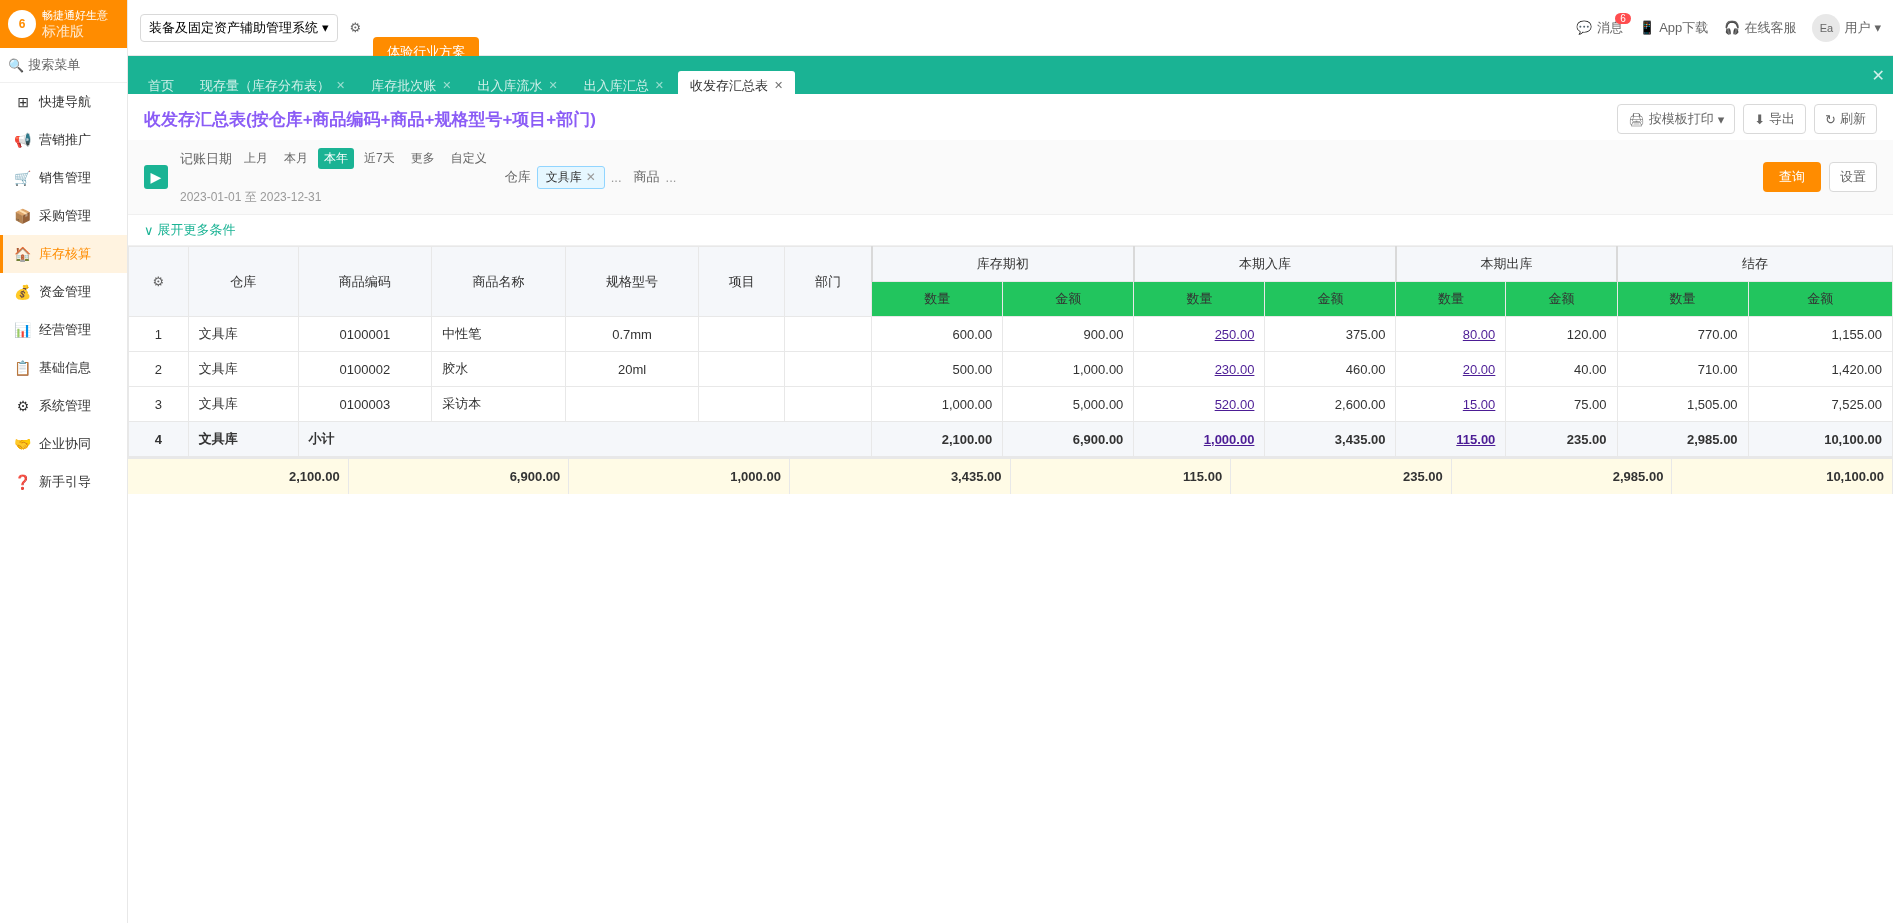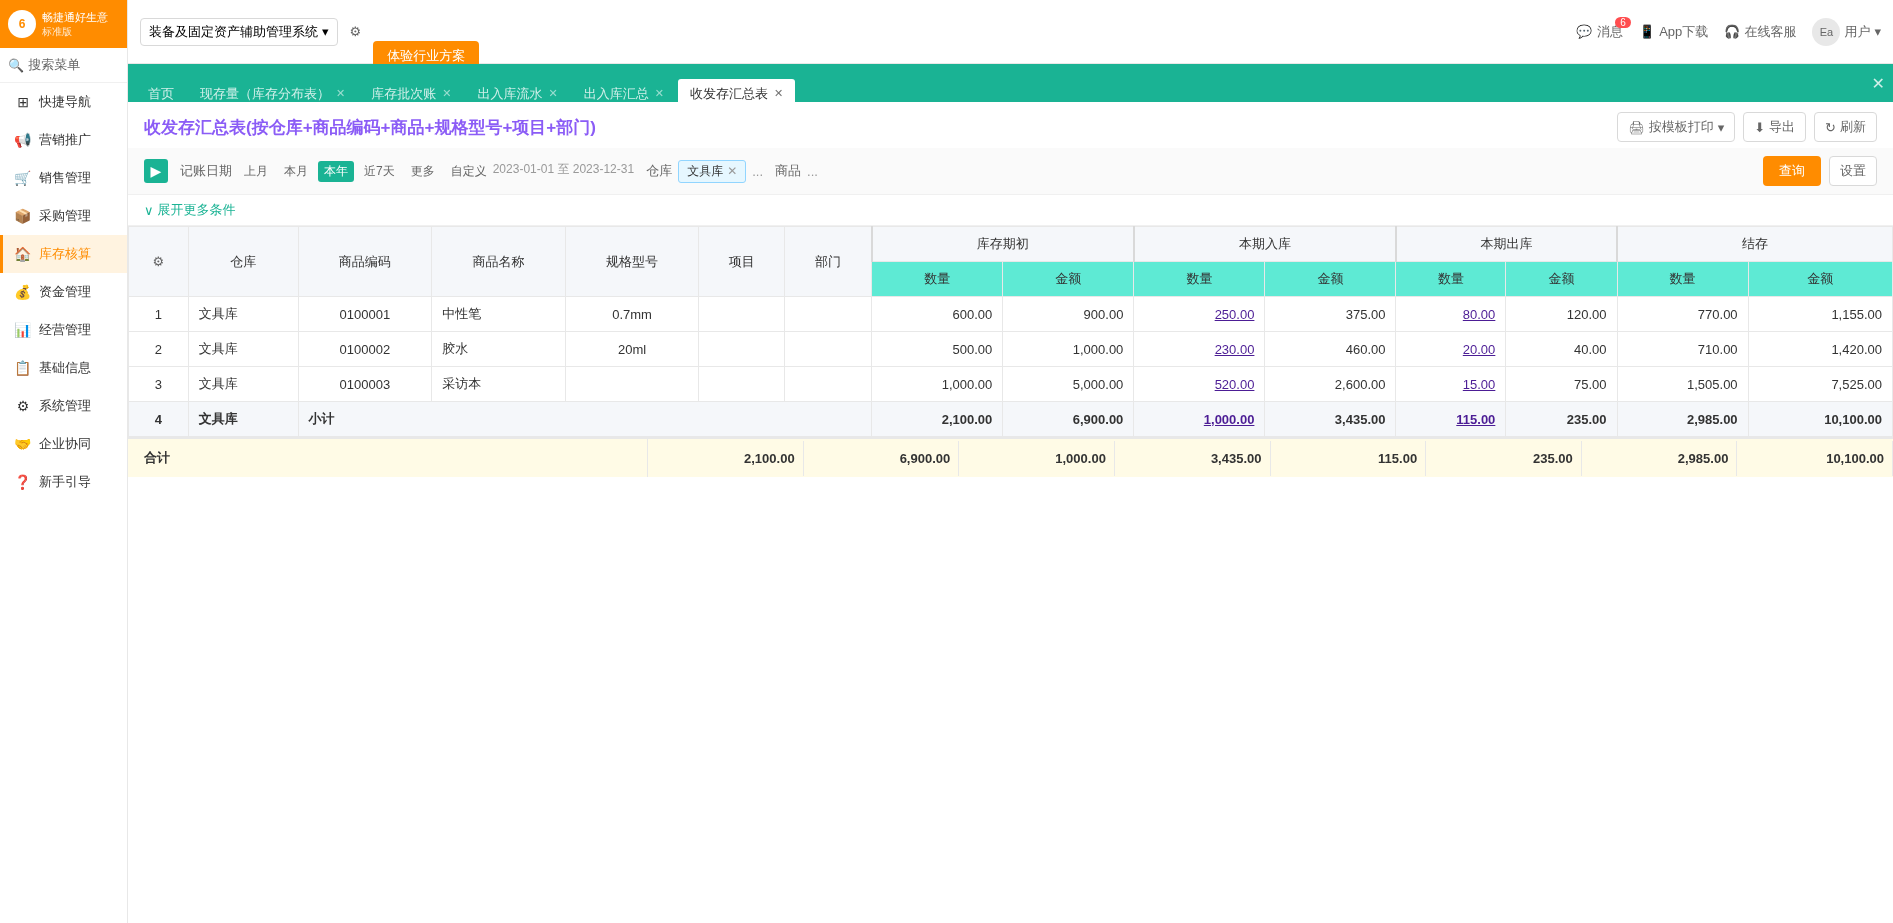--- a/index.html
+++ b/index.html
@@ -13,21 +13,21 @@
     .sidebar-search { padding: 8px; border-bottom: 1px solid #f0f0f0; display: flex; align-items: center; gap: 4px; cursor: pointer; color: #666; }
     .sidebar-nav { flex: 1; overflow-y: auto; }
     .nav-item { display: flex; align-items: center; gap: 8px; padding: 10px 12px; cursor: pointer; color: #333; font-size: 13px; border-left: 3px solid transparent; }
     .nav-item.active { background: #fff3e0; color: #ff8c00; border-left-color: #ff8c00; }
     .nav-icon { width: 16px; height: 16px; display: flex; align-items: center; justify-content: center; font-size: 14px; flex-shrink: 0; }
 
     
     .main { flex: 1; display: flex; flex-direction: column; overflow: hidden; }
 
     
-    .topbar { background: #fff; height: 64px; display: flex; align-items: center; padding: 0 12px; border-bottom: 1px solid #e8e8e8; gap: 12px; }
+    .topbar { background: #fff; height: 56px; display: flex; align-items: center; padding: 0 12px; border-bottom: 1px solid #e8e8e8; gap: 12px; }
     .topbar-system-select { display: flex; align-items: center; gap: 4px; border: 1px solid #d9d9d9; border-radius: 4px; padding: 4px 8px; cursor: pointer; }
     .topbar-btn { background: #ff8c00; color: #fff; border: none; border-radius: 4px; padding: 6px 14px; cursor: pointer; font-size: 13px; margin-top: 48px; }
     .topbar-actions { display: flex; align-items: center; gap: 16px; color: #666; font-size: 13px; }
     .topbar-action { display: flex; align-items: center; gap: 4px; cursor: pointer; position: relative; }
     .badge { background: #ff4d4f; color: #fff; border-radius: 10px; font-size: 10px; padding: 0 4px; min-width: 16px; text-align: center; position: absolute; top: -6px; right: -8px; }
     .user-avatar { width: 28px; height: 28px; background: #e8e8e8; border-radius: 50%; display: flex; align-items: center; justify-content: center; font-size: 11px; color: #666; }
 
     
     .tabs { background: #1ab394; display: flex; align-items: center; padding: 0 8px; height: 38px; gap: 2px; }
     .tab { display: flex; align-items: center; gap: 6px; padding: 6px 12px; cursor: pointer; color: rgba(255,255,255,0.8); font-size: 13px; border-radius: 3px 3px 0 0; white-space: nowrap; margin-top: 21px; }
@@ -41,37 +41,37 @@
     .page-title { font-size: 17px; font-weight: 600; color: #8b5cf6; }
     .page-action-btn { display: flex; align-items: center; gap: 4px; padding: 5px 10px; border: 1px solid #d9d9d9; border-radius: 4px; cursor: pointer; font-size: 13px; color: #666; background: #fff; }
     .btn-primary-action { background: #ff8c00; color: #fff; border: none; padding: 6px 16px; border-radius: 4px; cursor: pointer; font-size: 13px; }
     .btn-setting { background: #fff; color: #666; border: 1px solid #d9d9d9; padding: 5px 10px; border-radius: 4px; cursor: pointer; font-size: 13px; }
 
     
     .filter-bar { padding: 8px 16px; display: flex; align-items: center; gap: 12px; background: #fafafa; border-bottom: 1px solid #f0f0f0; flex-wrap: wrap; }
     .filter-expand-btn { width: 24px; height: 24px; background: #1ab394; color: #fff; border-radius: 3px; display: flex; align-items: center; justify-content: center; cursor: pointer; font-size: 14px; }
     .filter-group { display: flex; align-items: center; gap: 6px; }
     .filter-label { color: #666; font-size: 13px; white-space: nowrap; }
-    .filter-date-group { display: flex; flex-direction: row; gap: 0; }
+    .filter-date-group { display: flex; flex-direction: column; gap: 20px; }
     .date-shortcuts { display: flex; gap: 4px; }
     .date-shortcut { padding: 2px 6px; border-radius: 3px; cursor: pointer; font-size: 12px; color: #666; }
     .date-shortcut.active { background: #1ab394; color: #fff; }
     .date-range { font-size: 12px; color: #999; }
     .filter-tag { display: flex; align-items: center; gap: 4px; background: #e6f7ff; border: 1px solid #91d5ff; border-radius: 3px; padding: 2px 8px; font-size: 12px; color: #333; }
     .filter-tag-close { cursor: pointer; color: #999; }
     .filter-more { color: #999; cursor: pointer; font-size: 13px; }
     .filter-actions { margin-left: auto; display: flex; gap: 8px; }
     .filter-row2 { padding: 6px 16px; display: flex; align-items: center; gap: 12px; border-bottom: 1px solid #f0f0f0; }
     .expand-conditions { display: flex; align-items: center; gap: 4px; color: #1ab394; cursor: pointer; font-size: 13px; }
 
     
     .table-wrapper { overflow: auto; }
     table { width: 100%; border-collapse: collapse; font-size: 13px; }
     thead tr th { background: #f5f7fa; padding: 8px 10px; text-align: center; border: 1px solid #e8e8e8; color: #333; font-weight: 500; white-space: nowrap; margin-top: 32px; }
-    thead tr.sub-header th { background: #5eead4; }
+    thead tr.sub-header th { background: #22c55e; }
     tbody tr td { padding: 8px 10px; text-align: center; border: 1px solid #e8e8e8; color: #333; white-space: nowrap; }
     tbody tr.subtotal td { background: #f5f7fa; font-weight: 600; }
     .text-link { color: #4c1d95; text-decoration: underline; cursor: pointer; }
     .num { text-align: right; }
     td.text-left { text-align: left; }
     .settings-icon { cursor: pointer; color: #666; }
 
     
     .table-footer { background: #fffbe6; border-top: 2px solid #e8e8e8; display: flex; align-items: center; padding: 0; }
     .footer-label { padding: 10px 16px; font-weight: 600; color: #333; border-right: 1px solid #e8e8e8; min-width: 520px; display: flex; align-items: center; }
@@ -86,21 +86,21 @@
 </head>
 <body>
 
 <div class="sidebar">
   <div class="sidebar-header">
     <div class="sidebar-logo">
       <span>6</span>
     </div>
     <div class="sidebar-title">
       <div>畅捷通好生意</div>
-      <div style="font-size:10px;opacity:0.8;">标准版</div>
+      <div style="font-size:14px;opacity:0.8;">标准版</div>
     </div>
   </div>
 
   <div class="sidebar-search">
     <span>🔍</span>
     <span>搜索菜单</span>
   </div>
 
   <nav class="sidebar-nav">
     <div class="nav-item">
@@ -371,23 +371,20 @@
   <td class="num"><span class="text-link">115.00</span></td>
   <td class="num">235.00</td>
   <td class="num">2,985.00</td>
   <td class="num">10,100.00</td>
 </tr>
           </tbody>
       </table>
     </div>
 
     <div class="table-footer">
-      <div class="footer-label">
-        <span>合计</span>
-      </div>
       <div class="footer-nums">
         <div class="footer-num">2,100.00</div>
         <div class="footer-num">6,900.00</div>
         <div class="footer-num">1,000.00</div>
         <div class="footer-num">3,435.00</div>
         <div class="footer-num">115.00</div>
         <div class="footer-num">235.00</div>
         <div class="footer-num">2,985.00</div>
         <div class="footer-num">10,100.00</div>
       </div>

